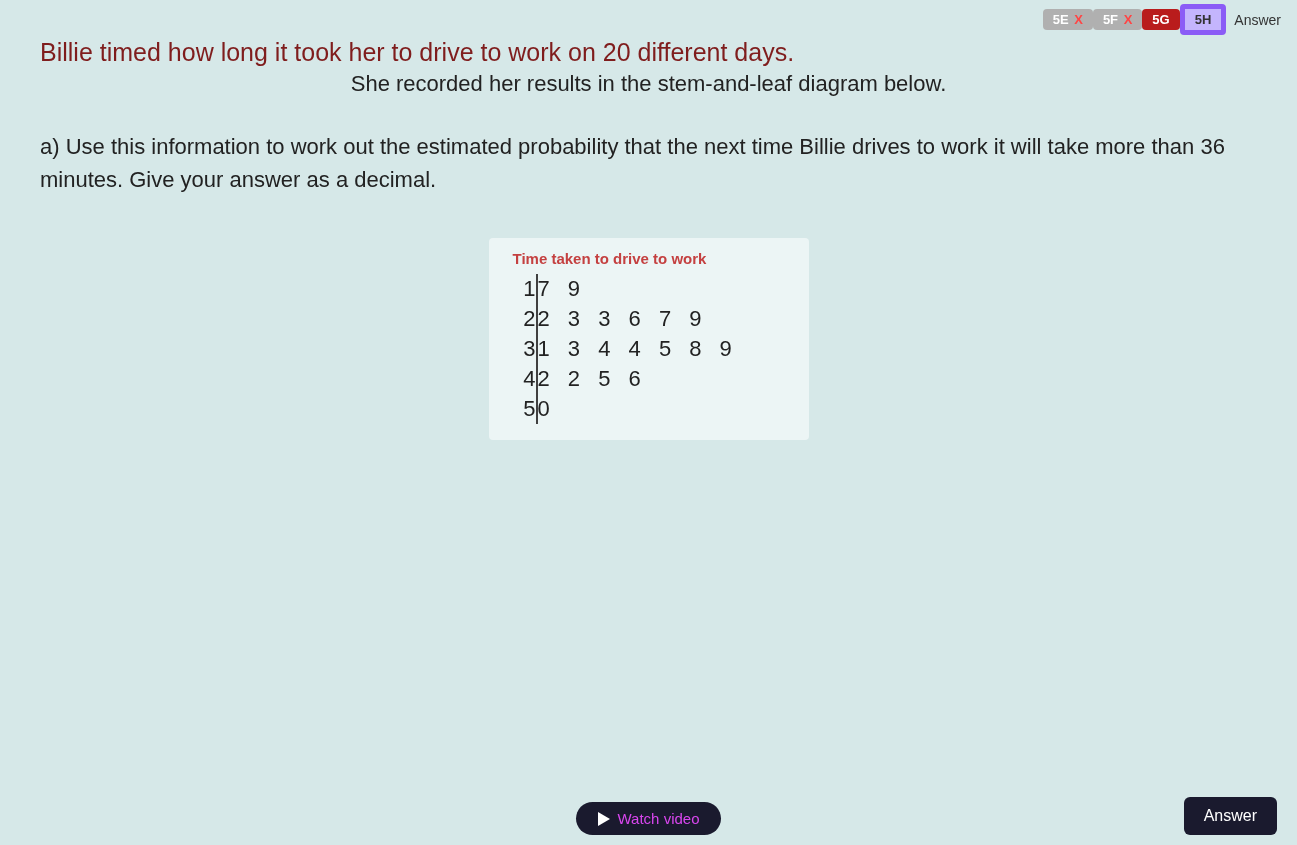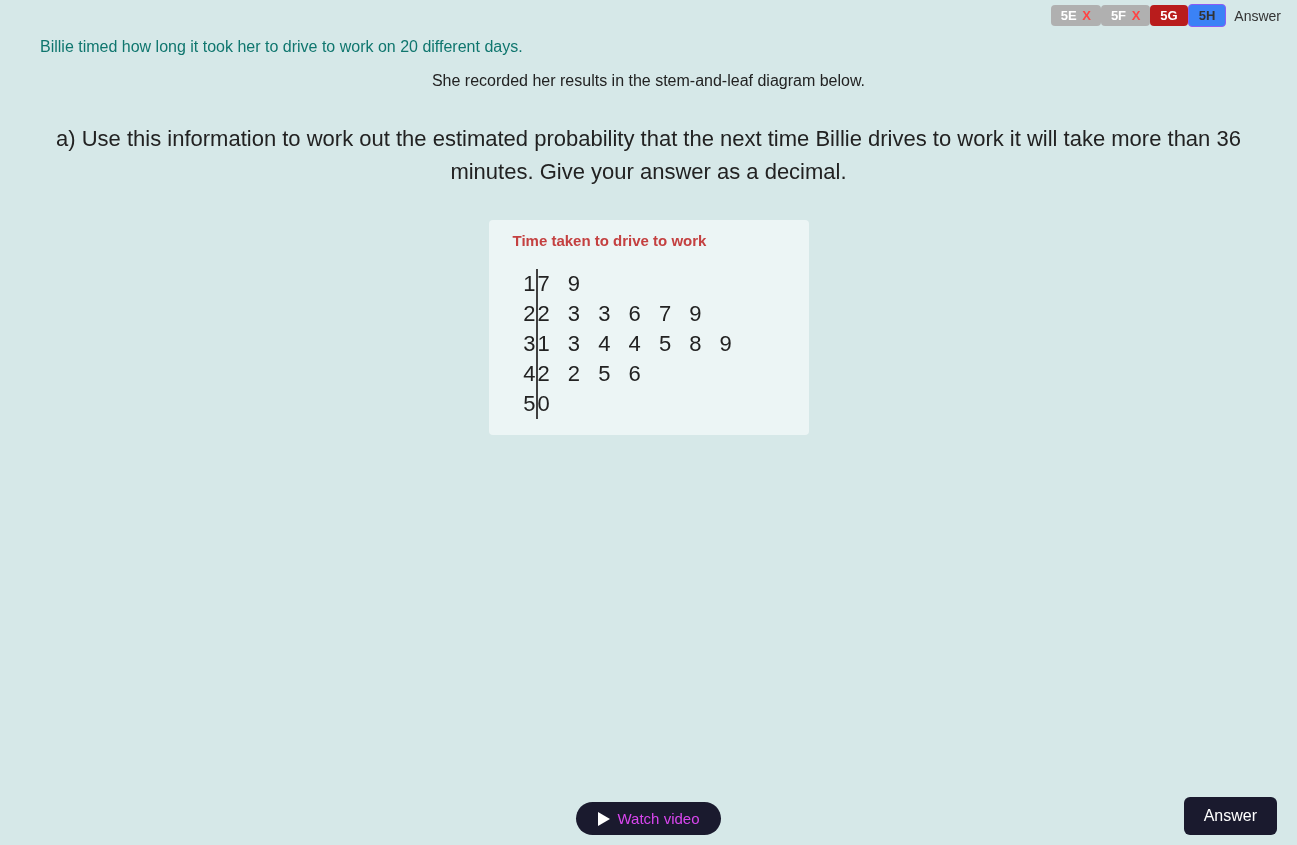--- a/index.html
+++ b/index.html
@@ -38,23 +38,23 @@
       background: #b0b0b0;
       color: white;
     }
 
     .nav-btn-orange {
       background: #b91c1c;
       color: white;
     }
 
     .nav-btn-white {
-      background: #3b82f6;
+      background: #c4b5fd;
       color: #333;
-      border: 1px solid #8b5cf6;
+      border: 5px solid #8b5cf6;
     }
 
     .nav-summary {
       background: transparent;
       color: #333;
       font-weight: normal;
       font-size: 14px;
       padding: 3px 8px;
       border: none;
       cursor: pointer;
@@ -65,33 +65,32 @@
       position: absolute;
       top: 28px;
       left: 0;
       right: 0;
       bottom: 0;
       padding: 10px 40px 20px 40px;
       overflow: hidden;
     }
 
     .top-text {
-      font-size: 16px;
+      font-size: 22px;
       color: #222;
       text-align: center;
       line-height: 1.4;
       margin-bottom: 30px;
     }
 
     .question-a {
       font-size: 22px;
       color: #222;
-      text-align: center;
       line-height: 1.5;
-      margin-bottom: 32px;
+      margin-bottom: 42px;
     }
 
     .question-b {
       font-size: 22px;
       color: #222;
       text-align: center;
       line-height: 1.5;
       margin-bottom: 20px;
     }
 
@@ -107,21 +106,21 @@
       border-radius: 4px;
       padding: 12px 24px 16px 24px;
       min-width: 320px;
     }
 
     .diagram-title {
       color: #c44040;
       font-size: 15px;
       font-weight: bold;
       text-align: left;
-      margin-bottom: 20px;
+      margin-bottom: 7px;
     }
 
     .stem-table {
       border-collapse: collapse;
       font-size: 22px;
       color: #222;
     }
 
     .stem-table tr td {
       padding: 2px 0;
@@ -178,24 +177,24 @@
       border: none;
       border-radius: 6px;
       padding: 10px 20px;
       font-size: 16px;
       font-weight: normal;
       cursor: pointer;
     }
 
     
     .partial-line {
-      font-size: 16px;
-      color: #0f766e;
+      font-size: 25px;
+      color: #7f1d1d;
       text-align: left;
-      margin-bottom: 14px;
+      margin-bottom: 2px;
       overflow: hidden;
       white-space: nowrap;
     }
   </style>
 </head>
 <body>
 
 <div class="top-bar">
   <button class="nav-btn nav-btn-grey">
     <span>5E</span>

